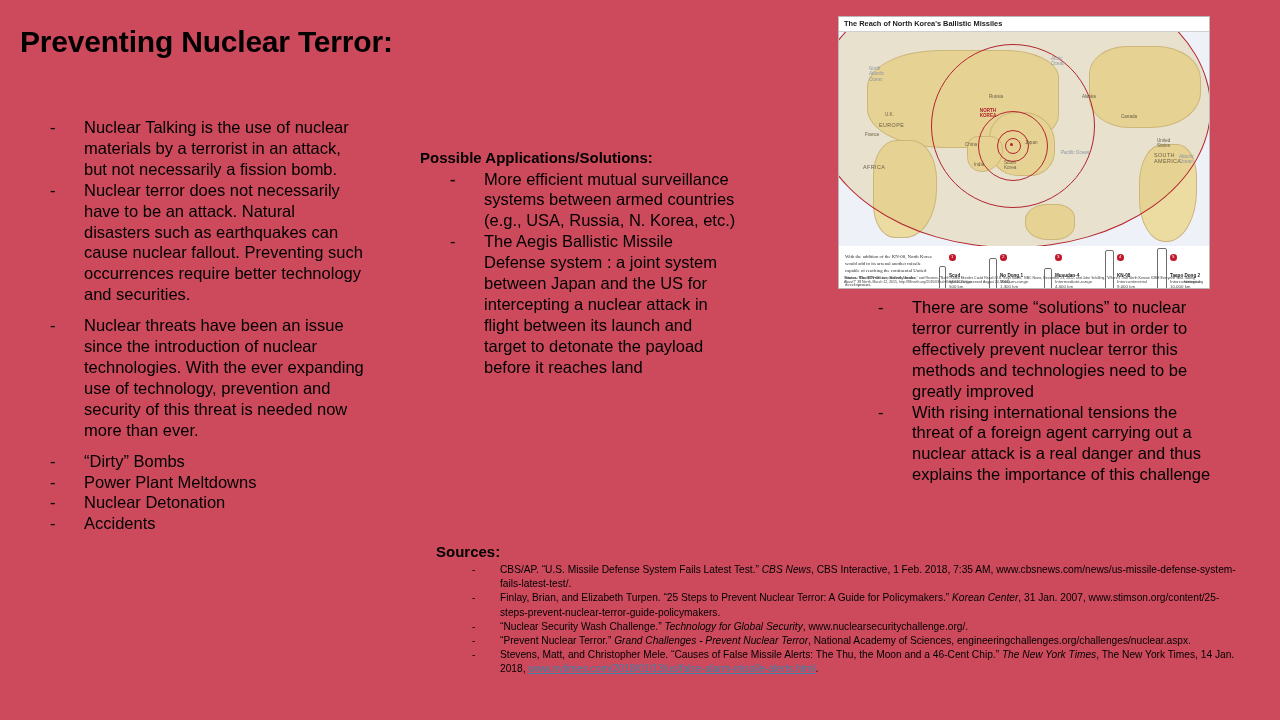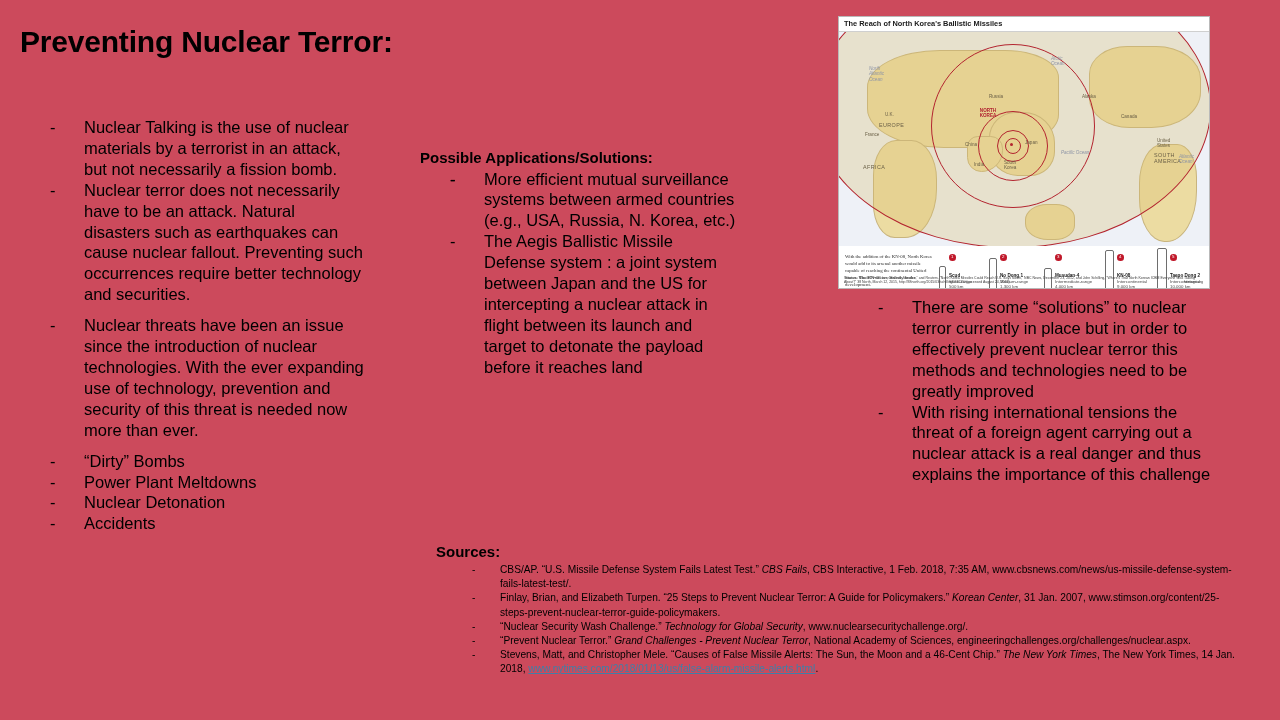--- a/index.html
+++ b/index.html
@@ -434,30 +434,30 @@
     </div>
 
     <div class="map-sources">Sources: MissileThreat.com, “Ballistic Missiles,” and Reuters, “North Korea Missiles Could Reach U.S. Says South,” NBC News, December 23, 2012, and John Schilling, “Where's That North Korean ICBM Everyone Was Talking About?” 38 North, March 12, 2015, http://38north.org/2015/03/schilling031215/ (accessed August 24, 2015).</div>
     <div class="map-credit">heritage.org</div>
   </div>
 
   <div class="sources-block">
     <div class="sources-head">Sources:</div>
     <ul class="source-list">
       <li>
-        <span class="dash">-</span><span>CBS/AP. “U.S. Missile Defense System Fails Latest Test.” </span><i>CBS Fails</i><span>, CBS Interactive, 1 Feb. 2018, 7:35 AM, www.cbsnews.com/news/us-missile-defense-system-fails-latest-test/.</span>
+        <span class="dash">-</span><span>CBS/AP. “U.S. Missile Defense System Fails Latest Test.” </span><i>CBS News</i><span>, CBS Interactive, 1 Feb. 2018, 7:35 AM, www.cbsnews.com/news/us-missile-defense-system-fails-latest-test/.</span>
       </li>
       <li>
         <span class="dash">-</span><span>Finlay, Brian, and Elizabeth Turpen. “25 Steps to Prevent Nuclear Terror: A Guide for Policymakers.” </span><i>Korean Center</i><span>, 31 Jan. 2007, www.stimson.org/content/25-steps-prevent-nuclear-terror-guide-policymakers.</span>
       </li>
       <li>
         <span class="dash">-</span><span>“Nuclear Security Wash Challenge.” </span><i>Technology for Global Security</i><span>, www.nuclearsecuritychallenge.org/.</span>
       </li>
       <li>
         <span class="dash">-</span><span>“Prevent Nuclear Terror.” </span><i>Grand Challenges - Prevent Nuclear Terror</i><span>, National Academy of Sciences, engineeringchallenges.org/challenges/nuclear.aspx.</span>
       </li>
       <li>
-        <span class="dash">-</span><span>Stevens, Matt, and Christopher Mele. “Causes of False Missile Alerts: The Sun, the Moon and a 46-Cent Chip.” </span><i>The New York Times</i><span>, The New York Times, 14 Jan. 2018, </span><a class="src-link" href="#">www.nytimes.com/2018/01/13/us/false-alarm-missile-alerts.html</a><span>.</span>
+        <span class="dash">-</span><span>Stevens, Matt, and Christopher Mele. “Causes of False Missile Alerts: The Thu, the Moon and a 46-Cent Chip.” </span><i>The New York Times</i><span>, The New York Times, 14 Jan. 2018, </span><a class="src-link" href="#">www.nytimes.com/2018/01/13/us/false-alarm-missile-alerts.html</a><span>.</span>
       </li>
     </ul>
   </div>
 
 </div>
 
 </body></html>

